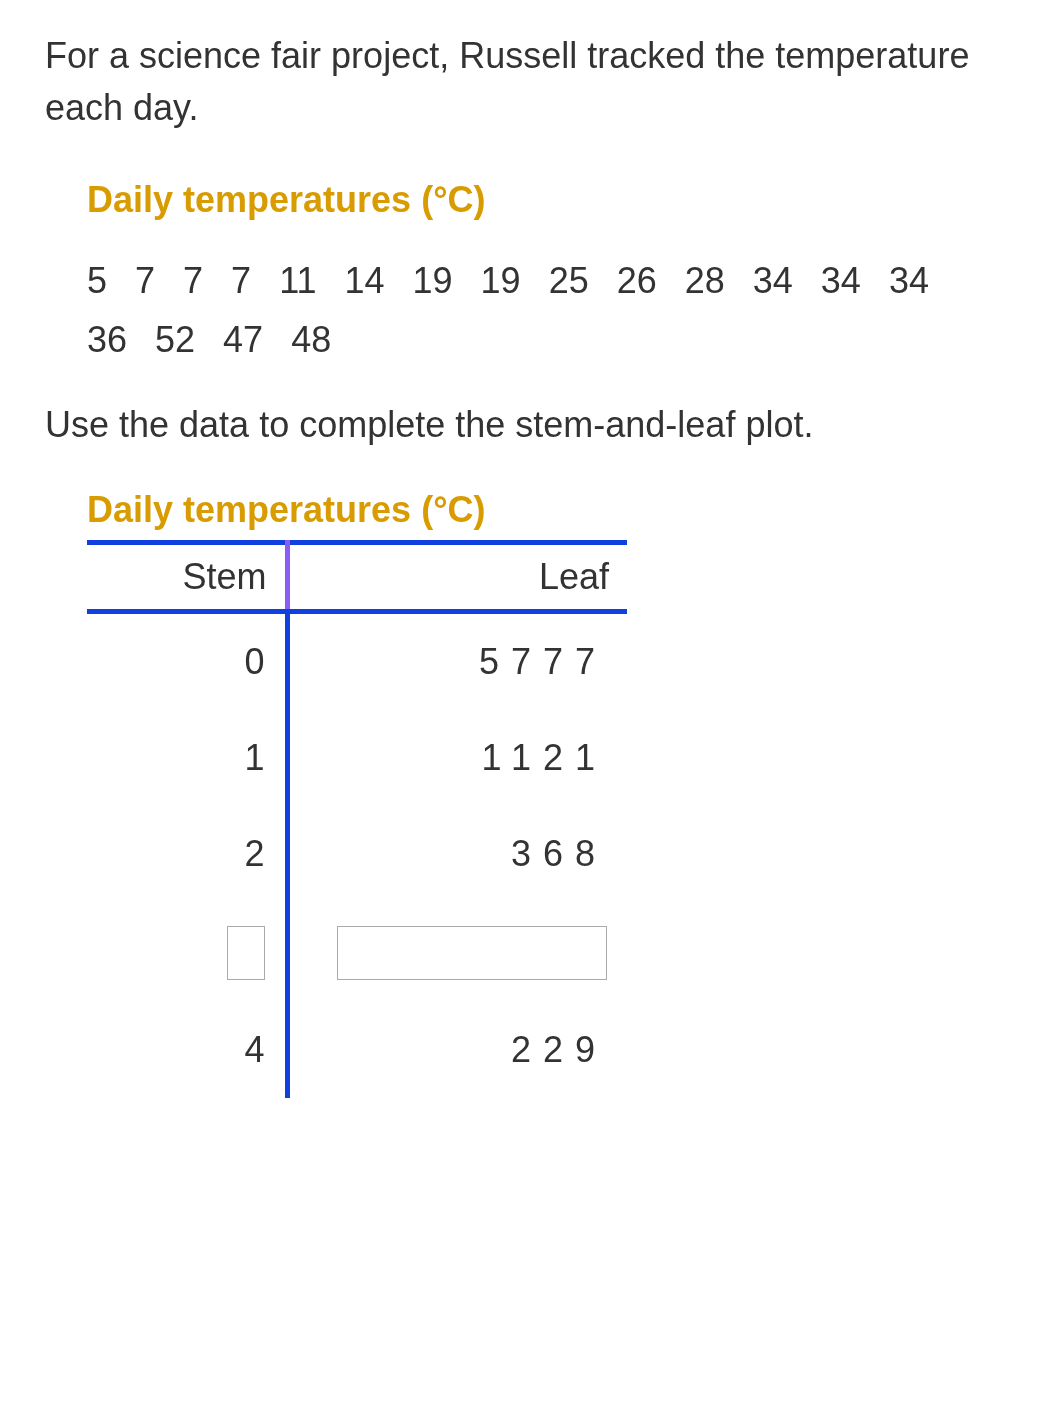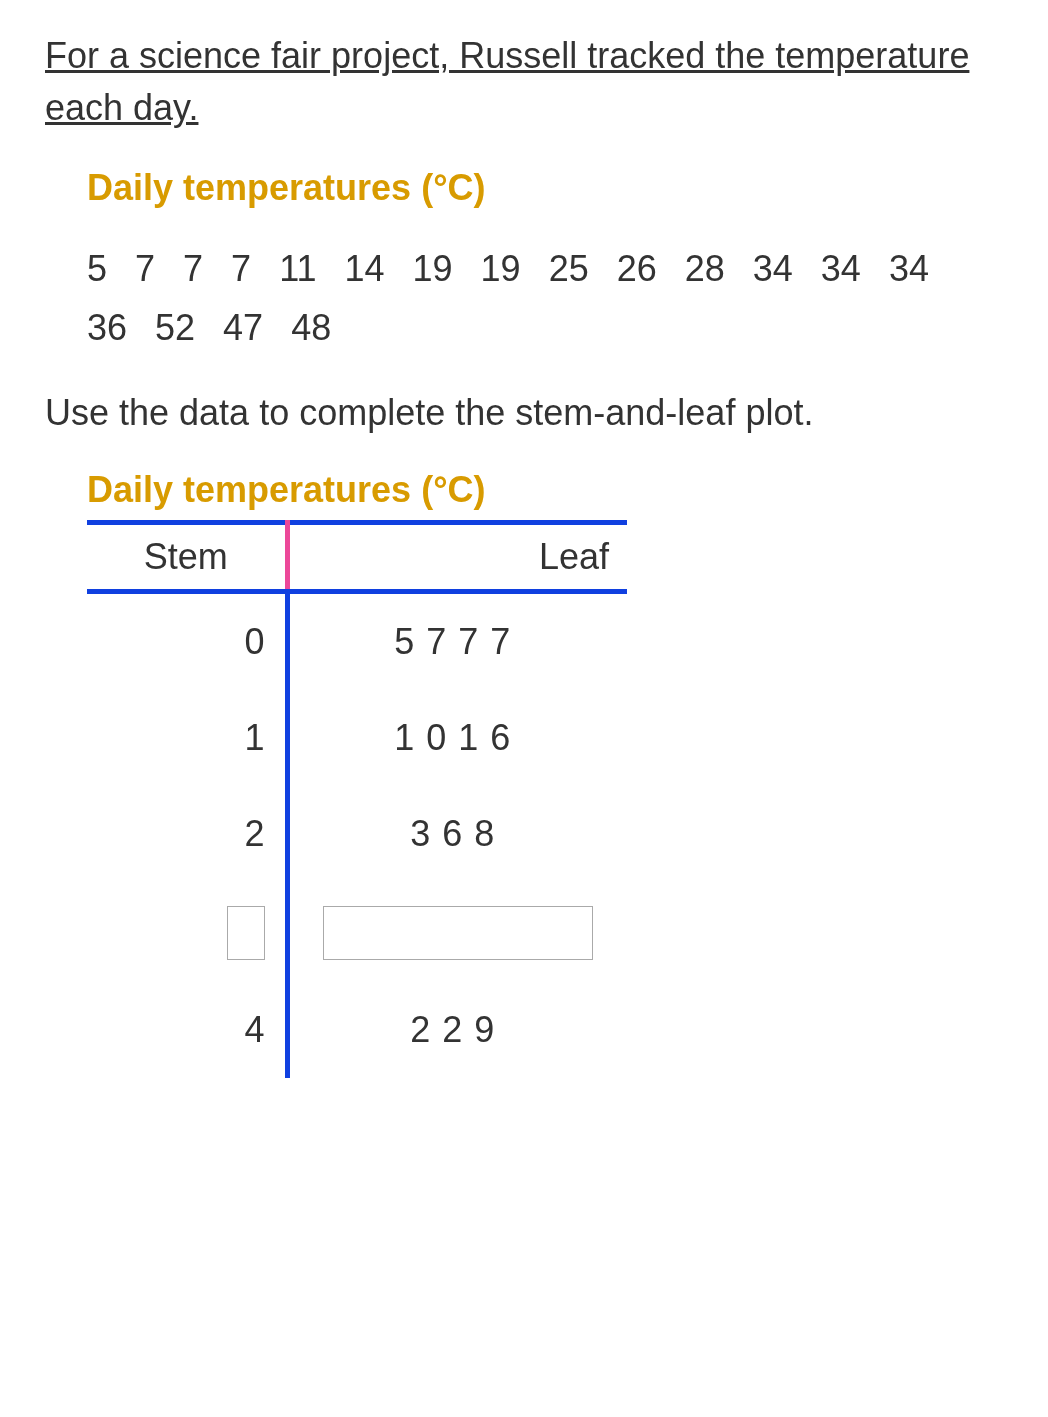--- a/index.html
+++ b/index.html
@@ -6,77 +6,77 @@
     body {
       font-family: Verdana, Geneva, sans-serif;
       font-size: 36px;
       color: #333333;
       margin: 0;
       padding: 30px 45px;
       width: 1048px;
       line-height: 1.45;
     }
     .problem-intro {
-      margin-bottom: 28px;
-      text-decoration: underline;
+      margin-bottom: 40px;
     }
     .data-title {
       color: #d89b00;
       font-weight: bold;
       margin-left: 42px;
       margin-bottom: 24px;
     }
     .data-values {
       margin-left: 42px;
       margin-bottom: 30px;
       line-height: 1.65;
     }
     .data-values span {
       display: inline-block;
       margin-right: 28px;
     }
     .instruction {
-      margin-bottom: 24px;
+      margin-bottom: 32px;
     }
     .plot-wrap {
       margin-left: 42px;
       display: inline-block;
     }
     .plot-title {
       color: #d89b00;
       font-weight: bold;
       padding-bottom: 4px;
     }
     .plot-table {
       border-collapse: collapse;
     }
     .plot-table .plot-header th {
       font-weight: normal;
       padding: 6px 18px;
       border-top: 5px solid #1040e0;
       border-bottom: 5px solid #1040e0;
     }
     .plot-table th.stem-head {
-      border-right: 5px solid #ec4899;
+      text-align: right;
+      border-right: 5px solid #8b5cf6;
       min-width: 200px;
     }
     .plot-table th.leaf-head {
       text-align: right;
       min-width: 340px;
     }
     .plot-table td {
       padding: 22px 20px;
       vertical-align: middle;
     }
     .plot-table td.stem-cell {
       text-align: right;
       border-right: 5px solid #1040e0;
     }
     .plot-table td.leaf-cell {
-      text-align: center;
+      text-align: right;
       letter-spacing: 12px;
     }
     .blank-stem {
       display: inline-block;
       width: 38px;
       height: 54px;
       border: 1px solid #aaaaaa;
       background: #ffffff;
       vertical-align: middle;
     }
@@ -111,21 +111,21 @@
         <th class="leaf-head">Leaf</th>
       </tr>
     </thead>
     <tbody id="plot-body">
         <tr>
           <td class="stem-cell">0</td>
           <td class="leaf-cell">5777</td>
         </tr>
         <tr>
           <td class="stem-cell">1</td>
-          <td class="leaf-cell">1016</td>
+          <td class="leaf-cell">1121</td>
         </tr>
         <tr>
           <td class="stem-cell">2</td>
           <td class="leaf-cell">368</td>
         </tr>
         <tr>
           <td class="stem-cell"><span class="blank-stem"></span></td>
           <td class="leaf-cell"><span class="blank-leaf"></span></td>
         </tr>
         <tr>

